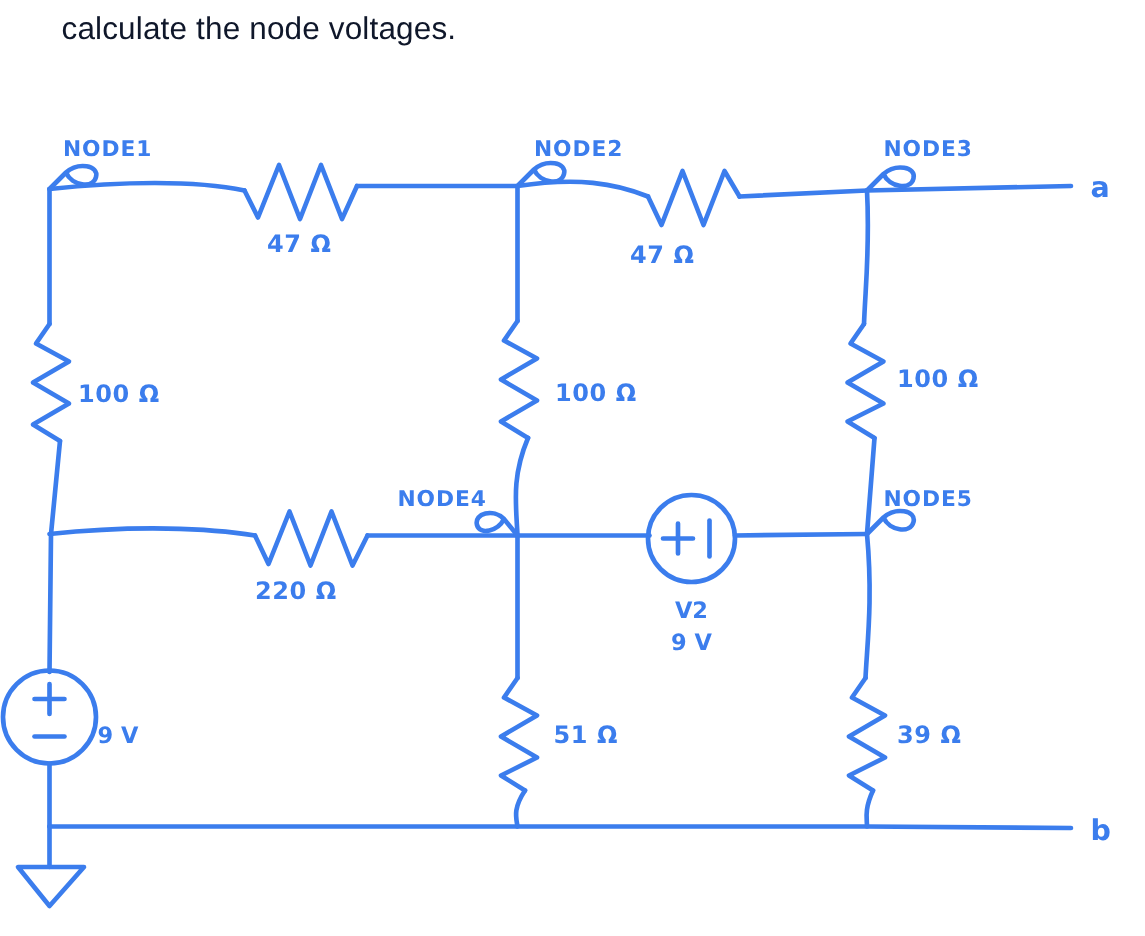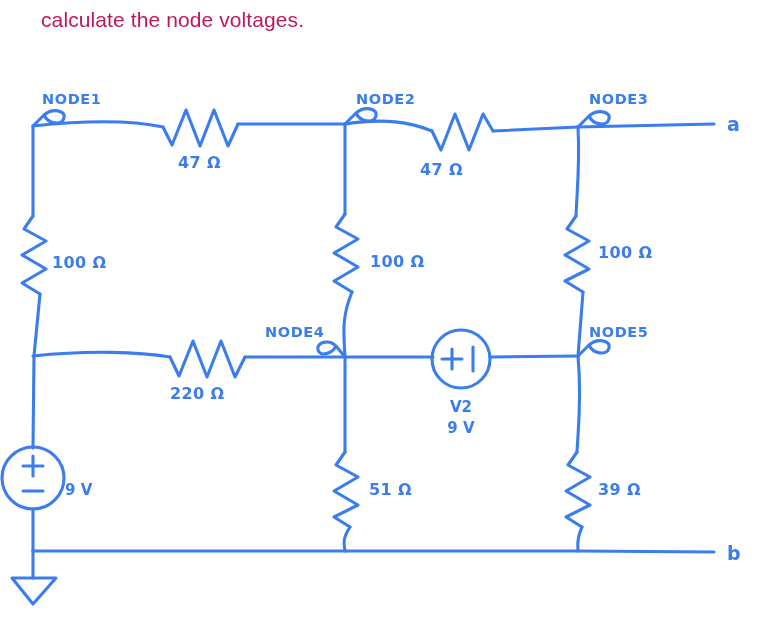--- a/index.html
+++ b/index.html
@@ -9,21 +9,21 @@
   body {
     width: 763px; height: 624px;
     font-family: "Liberation Sans", sans-serif;
     position: relative;
     overflow: hidden;
   }
   #prompt-text {
     position: absolute;
     left: 41px; top: 8px;
     font-size: 21px;
-    color: #be185d;
+    color: #0f172a;
     letter-spacing: 0.1px;
     white-space: nowrap;
   }
   #circuit-canvas {
     position: absolute;
     left: 0; top: 0;
     width: 763px; height: 624px;
   }
   .hand-label {
     font-family: "DejaVu Sans", sans-serif;

